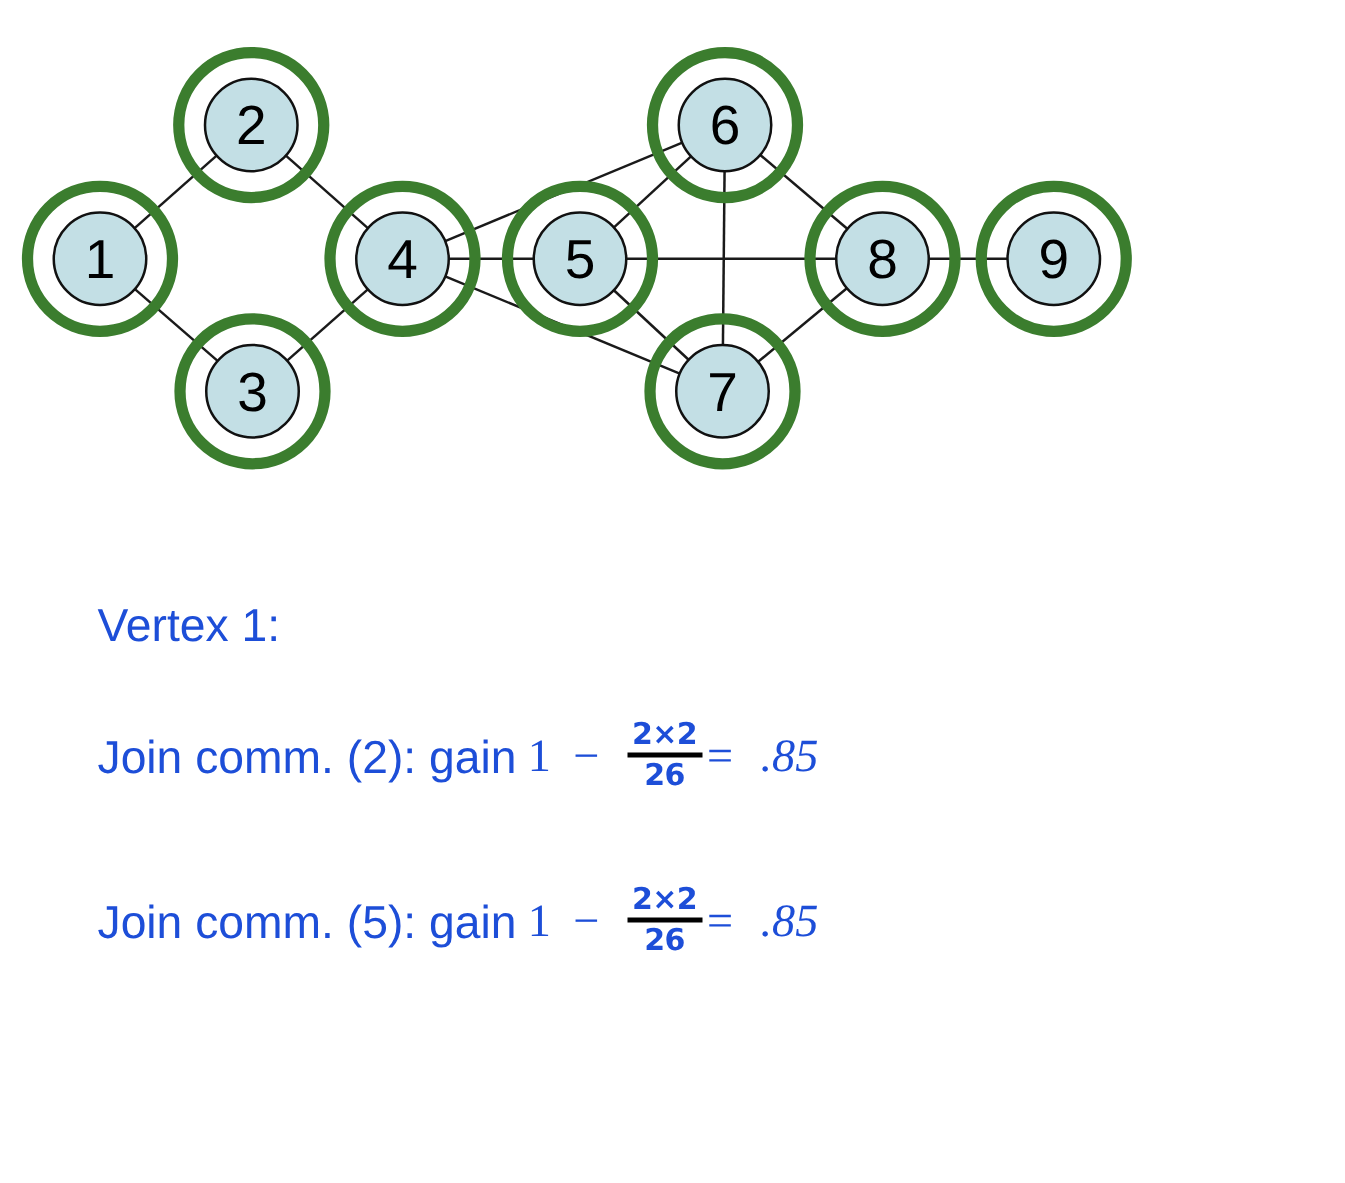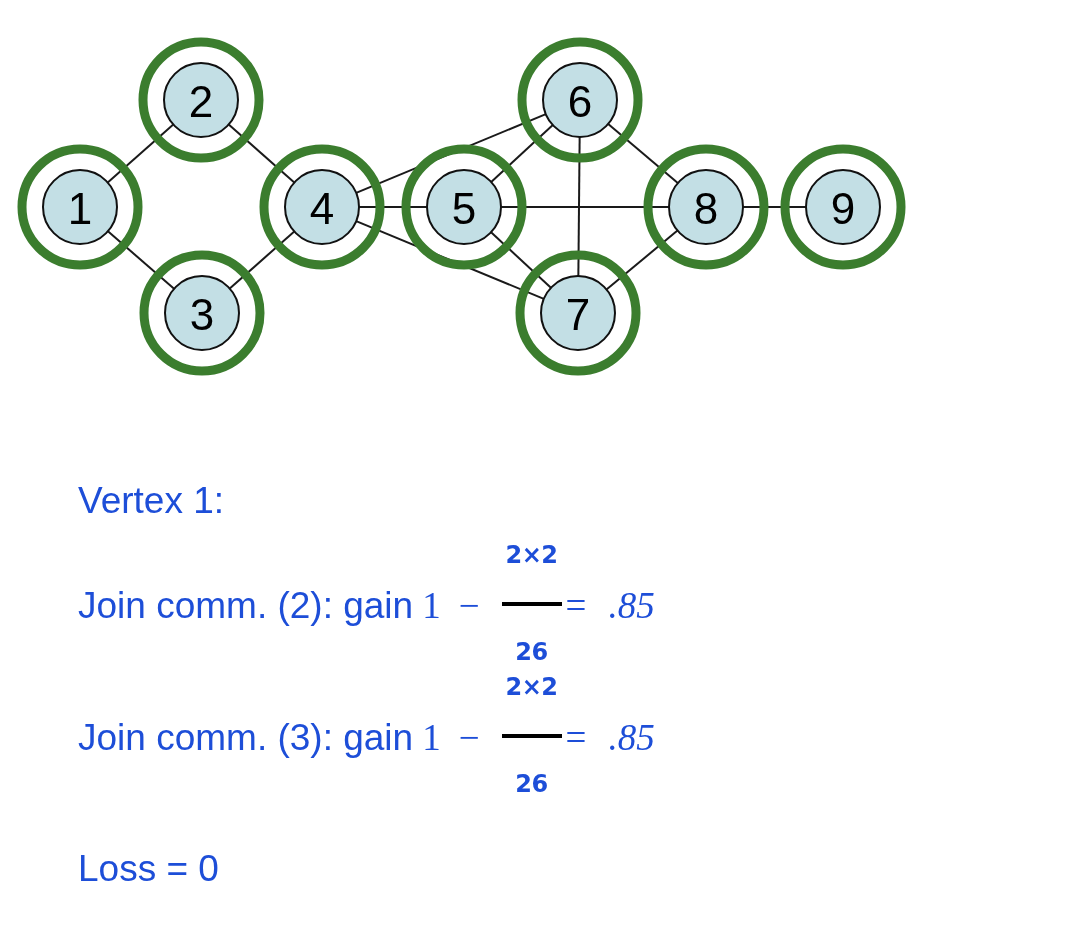--- a/index.html
+++ b/index.html
@@ -97,21 +97,20 @@
     align-items: center;
     justify-content: center;
     vertical-align: middle;
     font-family: "DejaVu Sans", sans-serif;
     font-weight: bold;
     font-size: 24px;
     line-height: 1.05;
     margin: 0 4px;
     position: relative;
     top: -1px;
-    gap: 32px;
   }
   .frac .num {
     padding: 0 4px 2px 4px;
     letter-spacing: -0.5px;
   }
   .frac .bar {
     width: 100%;
     height: 4px;
     background: #000000;
   }
@@ -220,34 +219,31 @@
         <span class="num">2×2</span>
         <span class="bar"></span>
         <span class="den">26</span>
       </span>
       <span class="eq-sign">=</span>
       <span class="sp-l"></span>
       <span class="result">.85</span>
     </div>
 
     <div class="text-line line-join2">
-      <span>Join comm. (3): gain</span>
+      <span>Join comm. (5): gain</span>
       <span class="sp-s"></span>
       <span class="math-serif">1</span>
       <span class="sp-m"></span>
       <span class="math-minus">−</span>
       <span class="sp-m"></span>
       <span class="frac">
         <span class="num">2×2</span>
         <span class="bar"></span>
         <span class="den">26</span>
       </span>
       <span class="eq-sign">=</span>
       <span class="sp-l"></span>
       <span class="result">.85</span>
     </div>
 
-    <div class="text-line line-loss">
-      <span>Loss = 0</span>
-    </div>
 
   </div>
 </div>
 
 </body></html>

